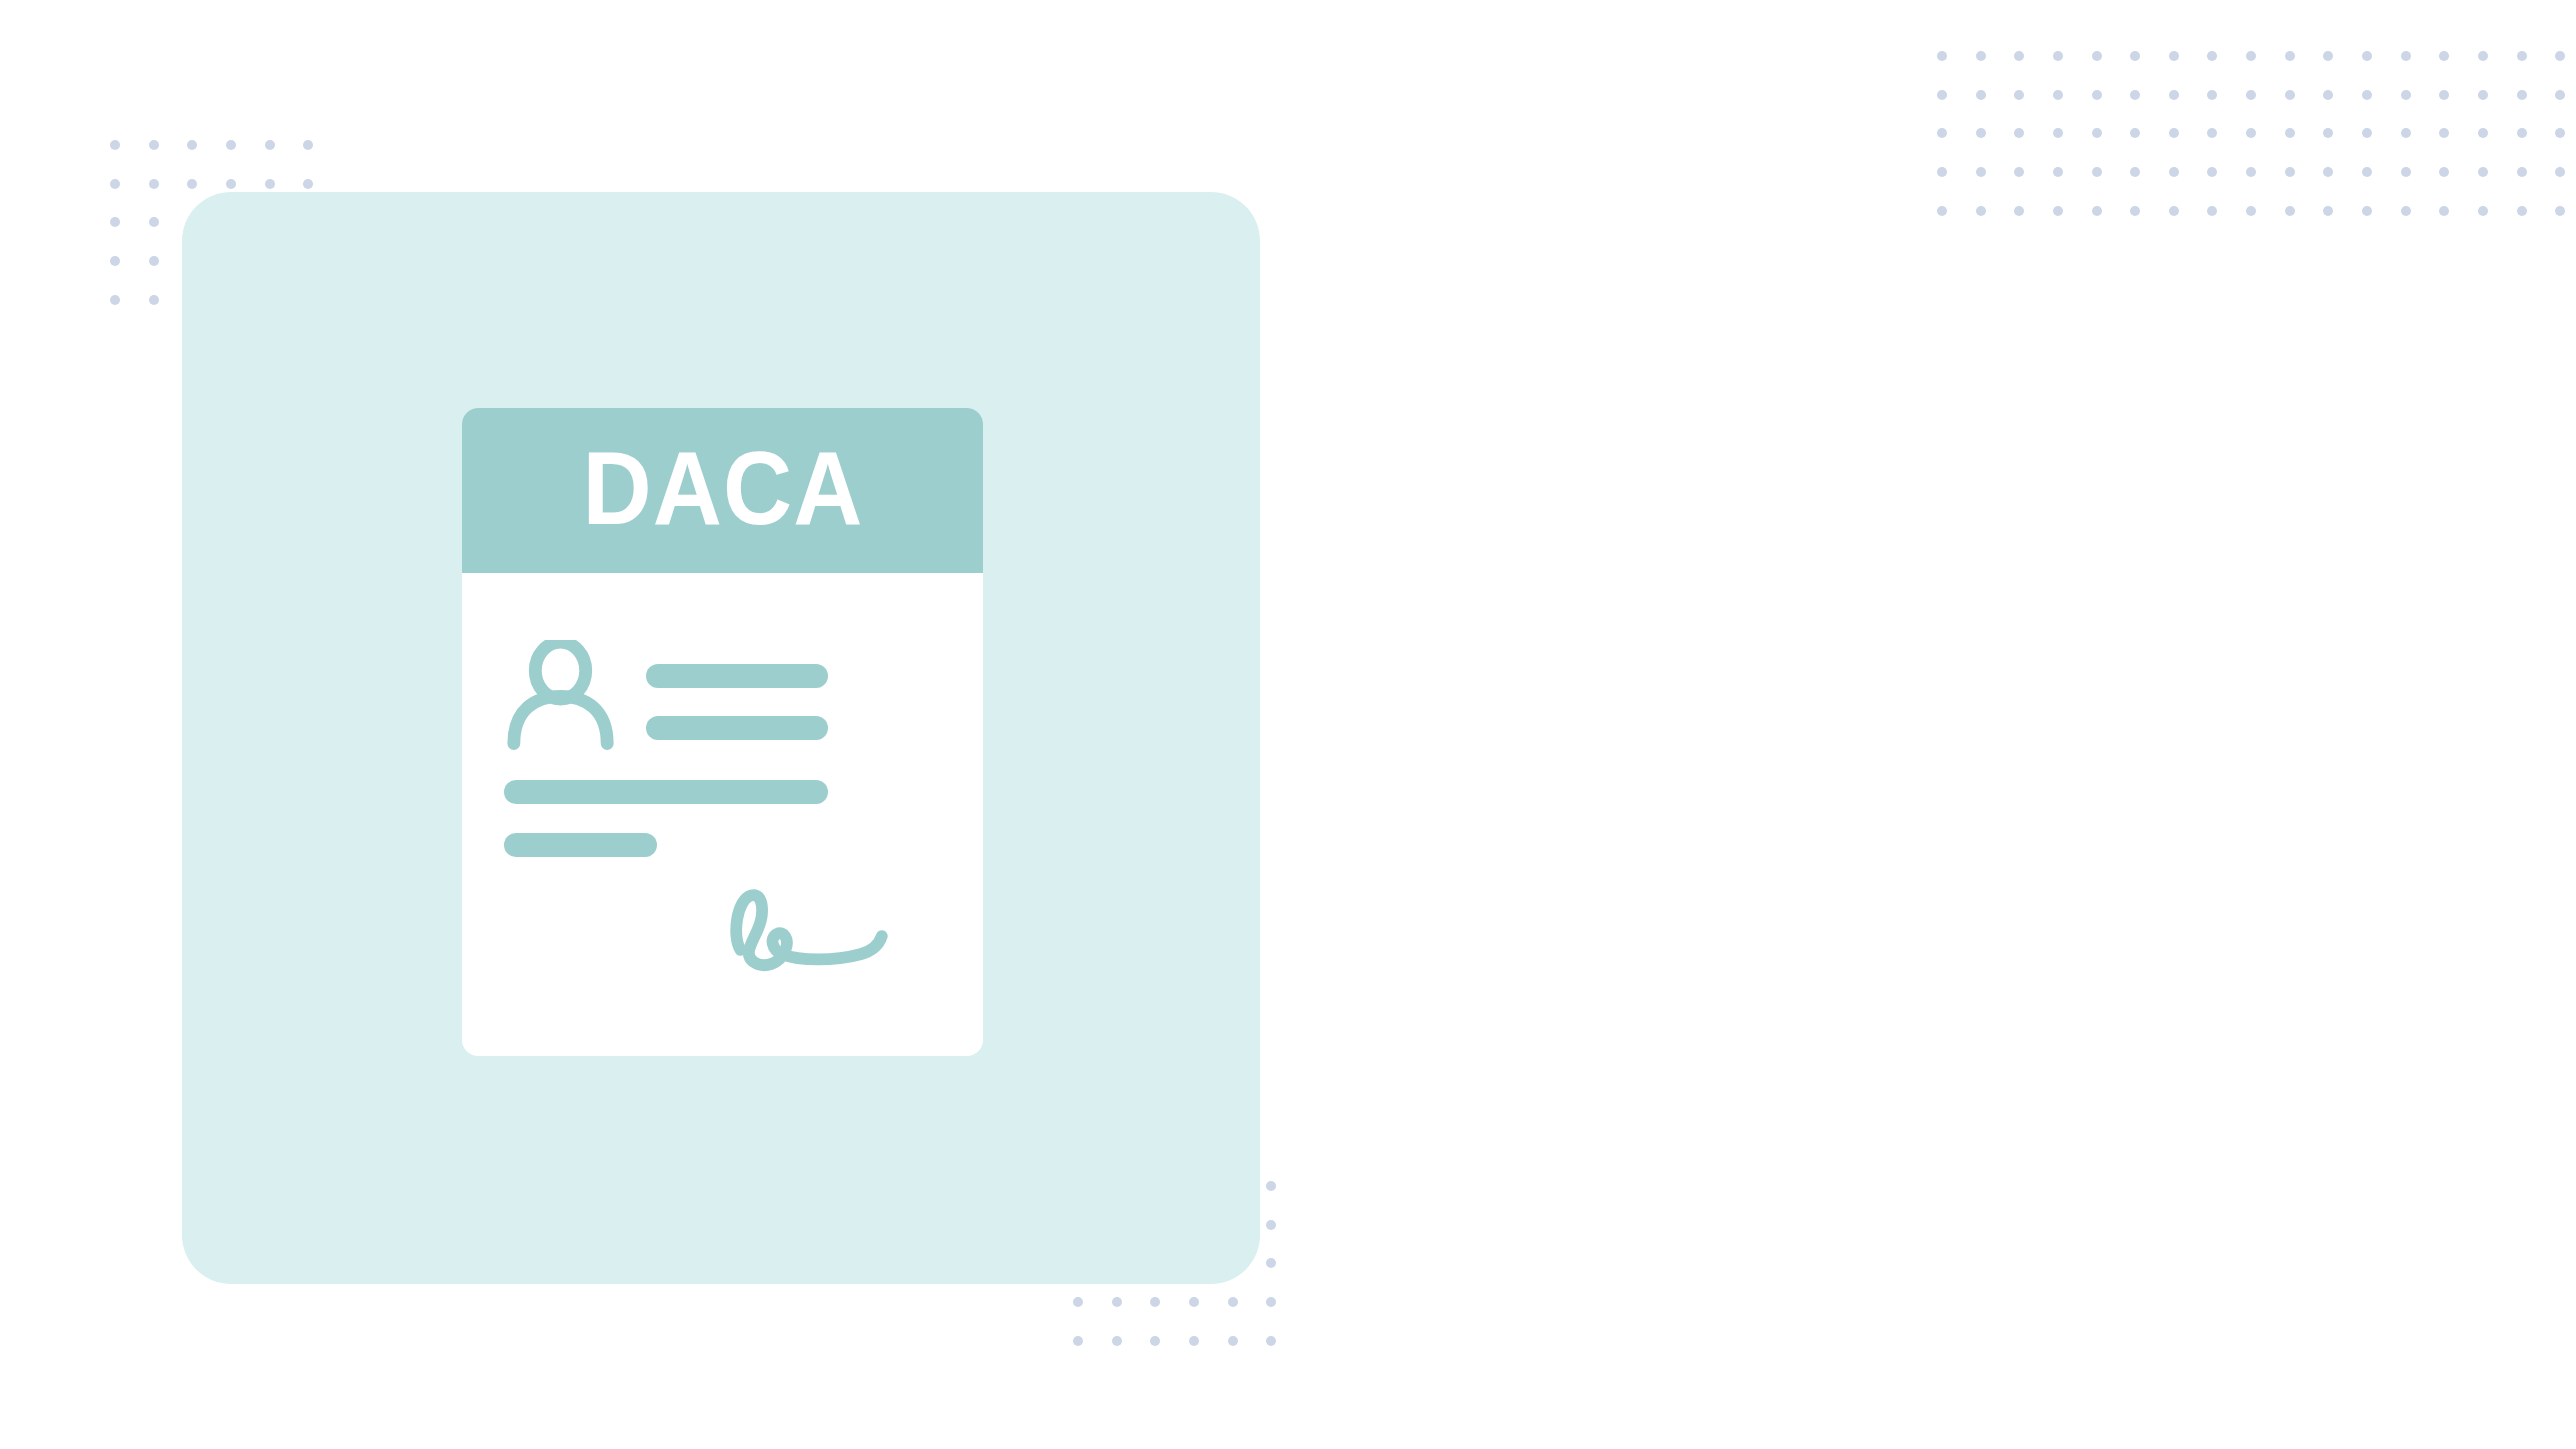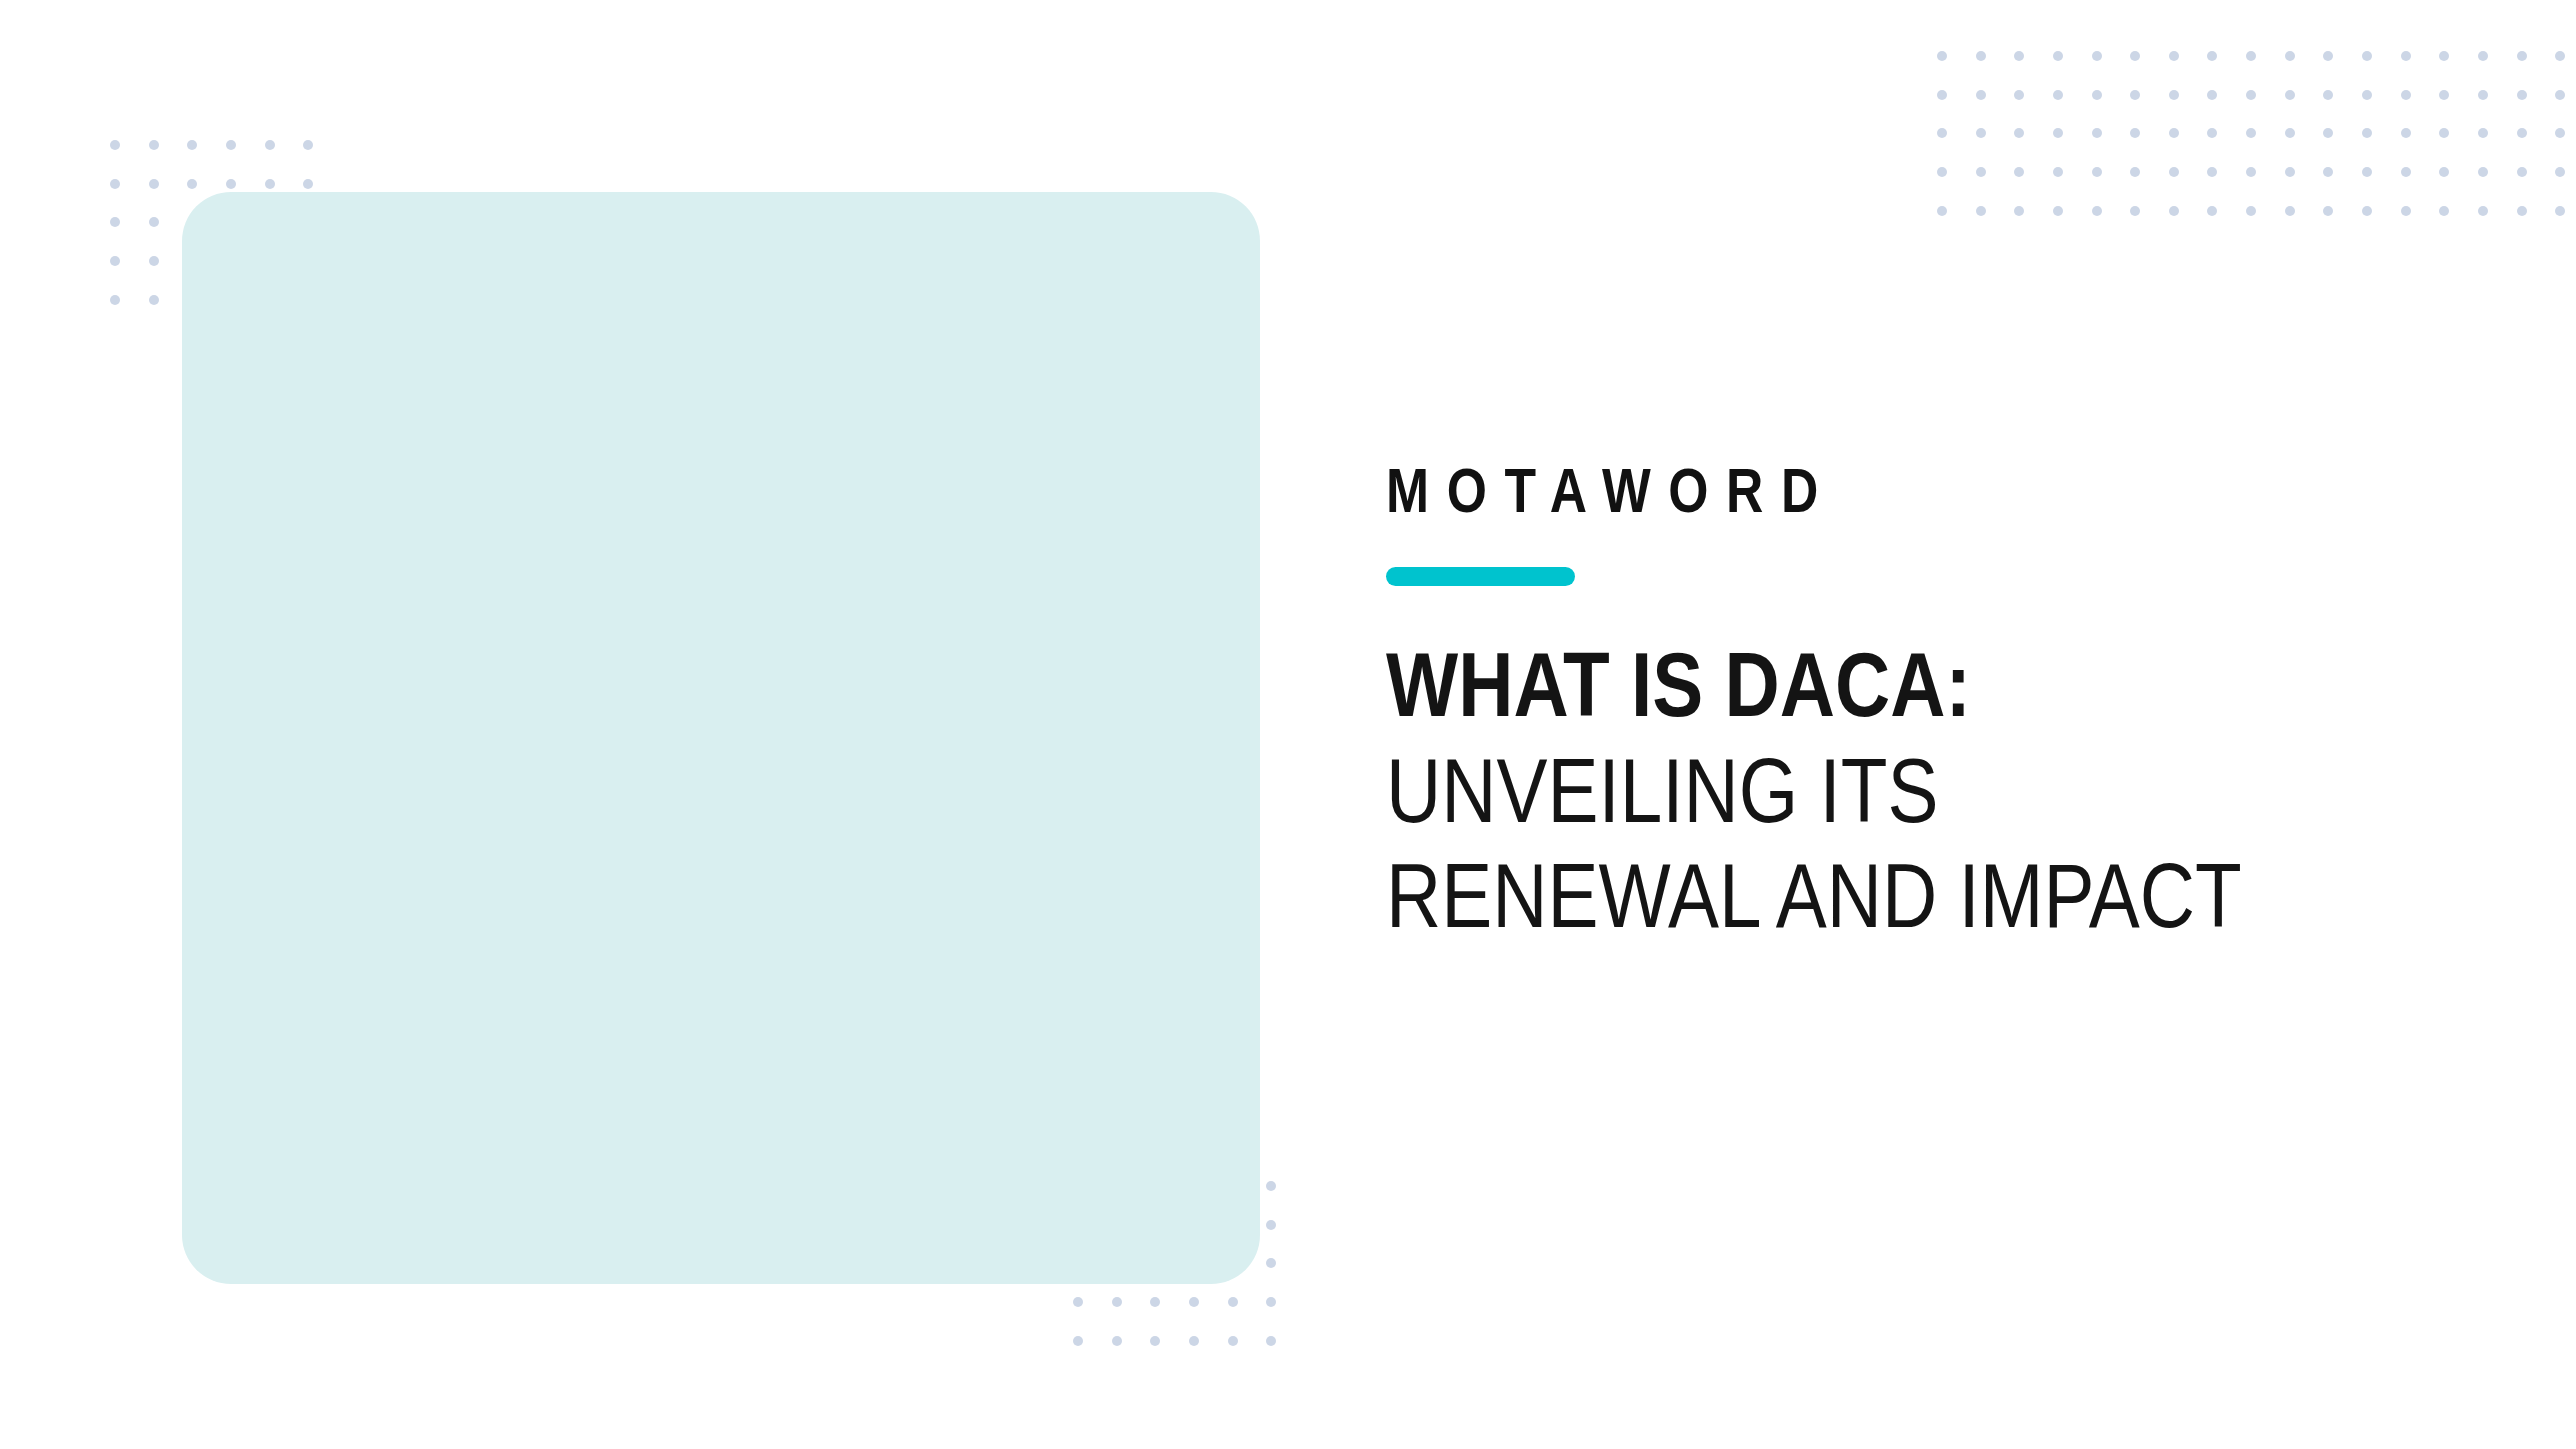--- a/index.html
+++ b/index.html
@@ -300,29 +300,48 @@
       <div class="dot" style="left: 0px; top: 155px;"></div>
       <div class="dot" style="left: 39px; top: 155px;"></div>
       <div class="dot" style="left: 77px; top: 155px;"></div>
       <div class="dot" style="left: 116px; top: 155px;"></div>
       <div class="dot" style="left: 155px; top: 155px;"></div>
       <div class="dot" style="left: 193px; top: 155px;"></div>
     </div>
 
   <div class="mint-panel"></div>
 
-
-  <div class="content">
-
-    <div class="brand">MOTAWORD</div>
-
-    <div class="accent-bar"></div>
-
-    <div class="headline">
-      <span class="hl-strong">WHAT IS DACA:</span>
-      <span class="hl-reg">UNVEILING ITS</span>
-      <span class="hl-reg">RENEWAL AND IMPACT</span>
-    </div>
-
+  <div class="daca-card">
+
+    <div class="card-header">
+      <div class="card-header-title">DACA</div>
+    </div>
+
+    <div class="card-body">
+
+      <svg class="avatar-icon" viewBox="0 0 210 205">
+        <ellipse cx="105" cy="57" rx="47" ry="53" fill="none" stroke="#9ccecd" stroke-width="24"></ellipse>
+        <path d="M 18 193 C 18 130 58 105 105 105 C 152 105 192 130 192 193" fill="none" stroke="#9ccecd" stroke-width="24" stroke-linecap="round"></path>
+      </svg>
+
+      <div class="line line-a"></div>
+      <div class="line line-b"></div>
+      <div class="line line-c"></div>
+      <div class="line line-d"></div>
+
+      <svg class="signature" viewBox="0 0 330 200">
+        <path d="M 38 142
+                 C 22 118 30 48 58 40
+                 C 80 34 84 72 70 104
+                 C 58 132 44 150 62 164
+                 C 82 178 112 168 122 142
+                 C 130 120 118 106 106 112
+                 C 92 119 96 142 116 150
+                 C 148 163 214 163 262 150
+                 C 288 143 298 128 302 116" fill="none" stroke="#9ccecd" stroke-width="22" stroke-linecap="round" stroke-linejoin="round"></path>
+      </svg>
+
+    </div>
   </div>
 
+
 </div>
 
 
 </body></html>

